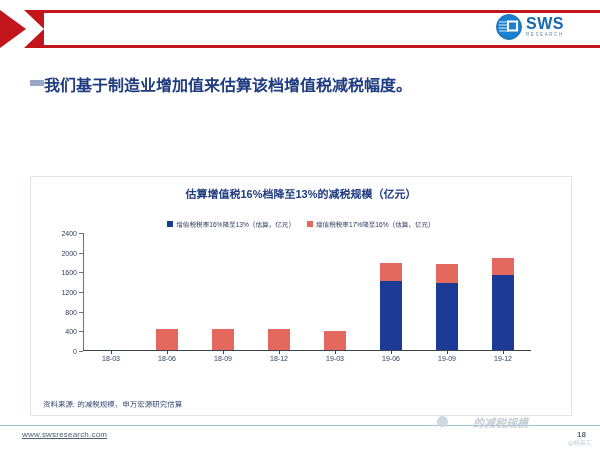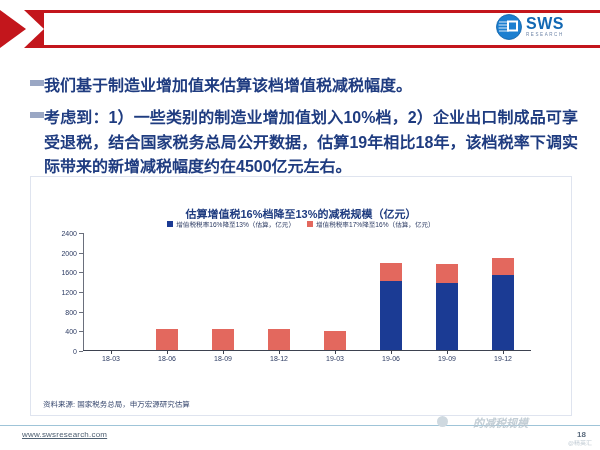--- a/index.html
+++ b/index.html
@@ -136,21 +136,20 @@
     border: 1px solid #dfe4ef;
   }
   .chart-title {
     position: absolute;
     left: 0; top: 8px;
     width: 540px;
     text-align: center;
     font-size: 11px;
     font-weight: bold;
     color: #1f3c80;
-    margin-top: 20px;
   }
   .chart-legend {
     position: absolute;
     left: 0; top: 42px;
     width: 540px;
     display: flex;
     justify-content: center;
     gap: 12px;
     font-size: 6.6px;
     color: #2b3a62;
@@ -302,24 +301,20 @@
       <span class="lt-main">SWS</span>
       <span class="lt-sub">RESEARCH</span>
     </div>
   </div>
 </div>
 
 <div class="bullets">
   <div class="bullet-row">
     <span class="bullet-marker"></span>
     <span class="bullet-text">我们基于制造业增加值来估算该档增值税减税幅度。</span>
-  </div>
-  <div class="bullet-row">
-    <span class="bullet-marker"></span>
-    <span class="bullet-text">考虑到：1）一些类别的制造业增加值划入10%档，2）企业出口制成品可享受退税，结合国家税务总局公开数据，估算19年相比18年，该档税率下调实际带来的新增减税幅度约在4500亿元左右。</span>
   </div>
 </div>
 
 <div class="chart-card">
   <div class="chart-title">估算增值税16%档降至13%的减税规模（亿元）</div>
 
   <div class="chart-legend">
     <div class="legend-item">
       <span class="legend-swatch" style="background: rgb(27, 59, 148);"></span>
       <span>增值税税率16%降至13%（估算，亿元）</span>
@@ -383,21 +378,21 @@
         <div class="bar-seg seg-red" style="height: 18.1917px; background: rgb(227, 104, 94);"></div>
       </div>
       <div class="x-tick" style="left: 420px;"></div>
       <div class="x-label" style="left: 420px;">19-12</div>
       <div class="bar-stack" style="left: 420px; width: 22px;">
         <div class="bar-seg seg-blue" style="height: 75.225px; background: rgb(27, 59, 148);"></div>
         <div class="bar-seg seg-red" style="height: 16.7167px; background: rgb(227, 104, 94);"></div>
       </div>
     </div>
 
-  <div class="chart-source">资料来源: 国家税务总局，申万宏源研究估算</div>
+  <div class="chart-source">资料来源: 的减税规模，申万宏源研究估算</div>
 </div>
 
 <div class="footer-rule"></div>
 <div class="watermark-footer-icon"></div>
 <div class="watermark-footer">的减税规模</div>
 <a class="footer-url" href="#">www.swsresearch.com</a>
 <div class="footer-page">18</div>
 <div class="watermark-small">@精英汇</div>
 
 </body></html>

